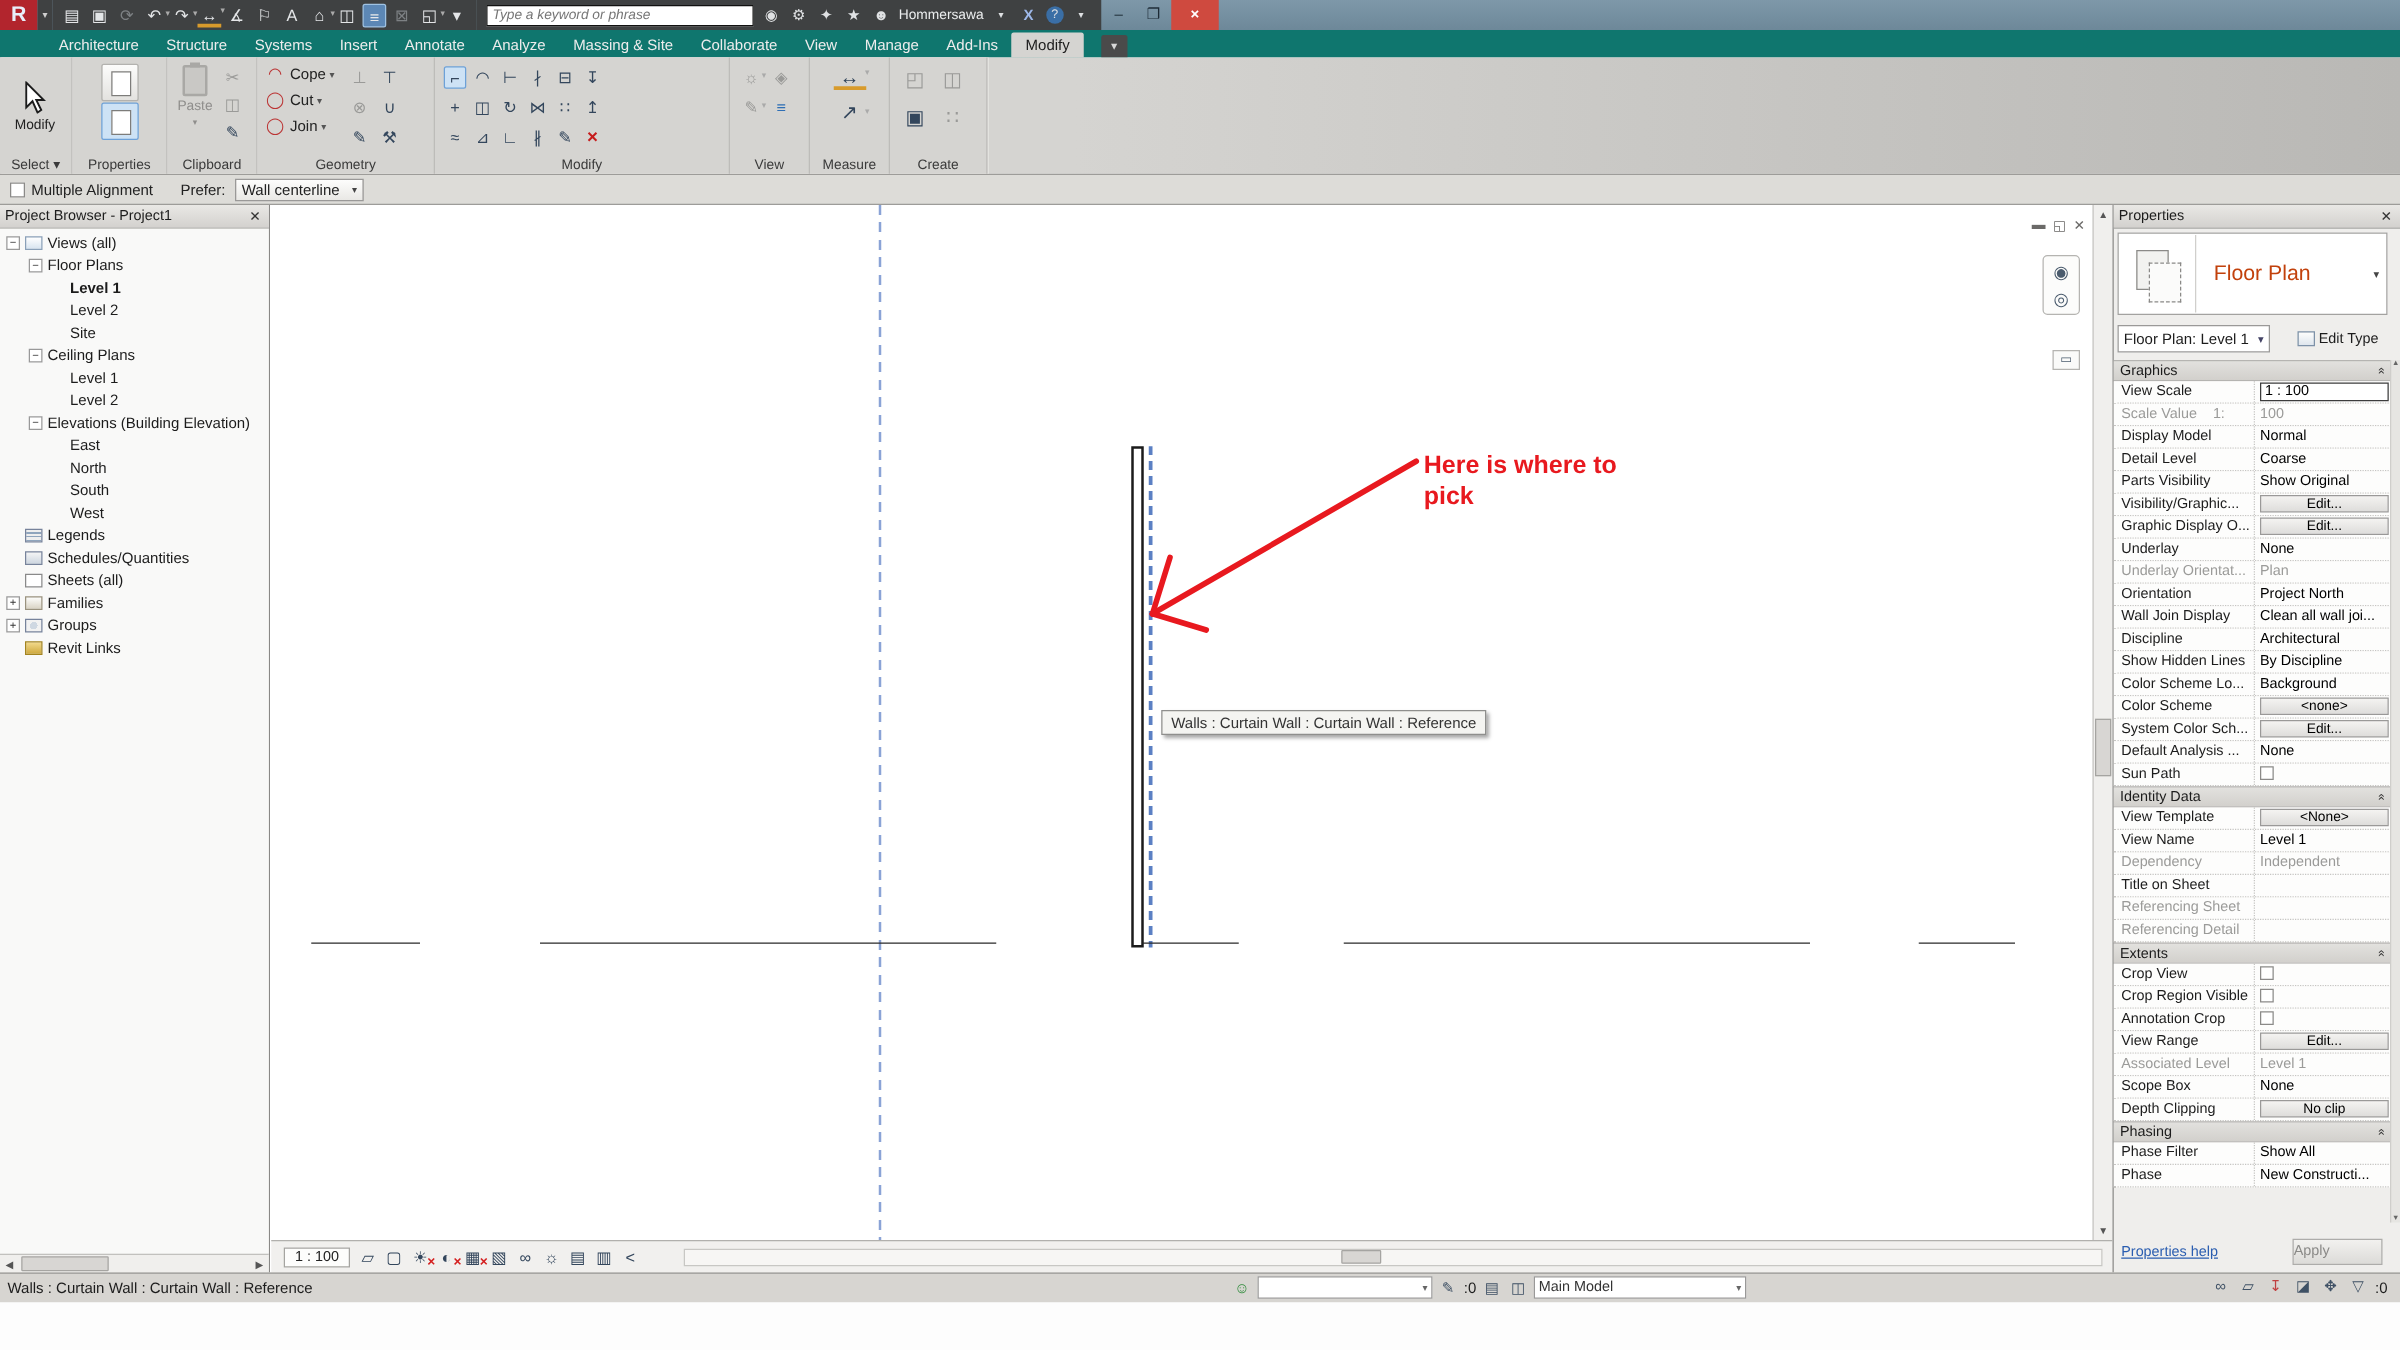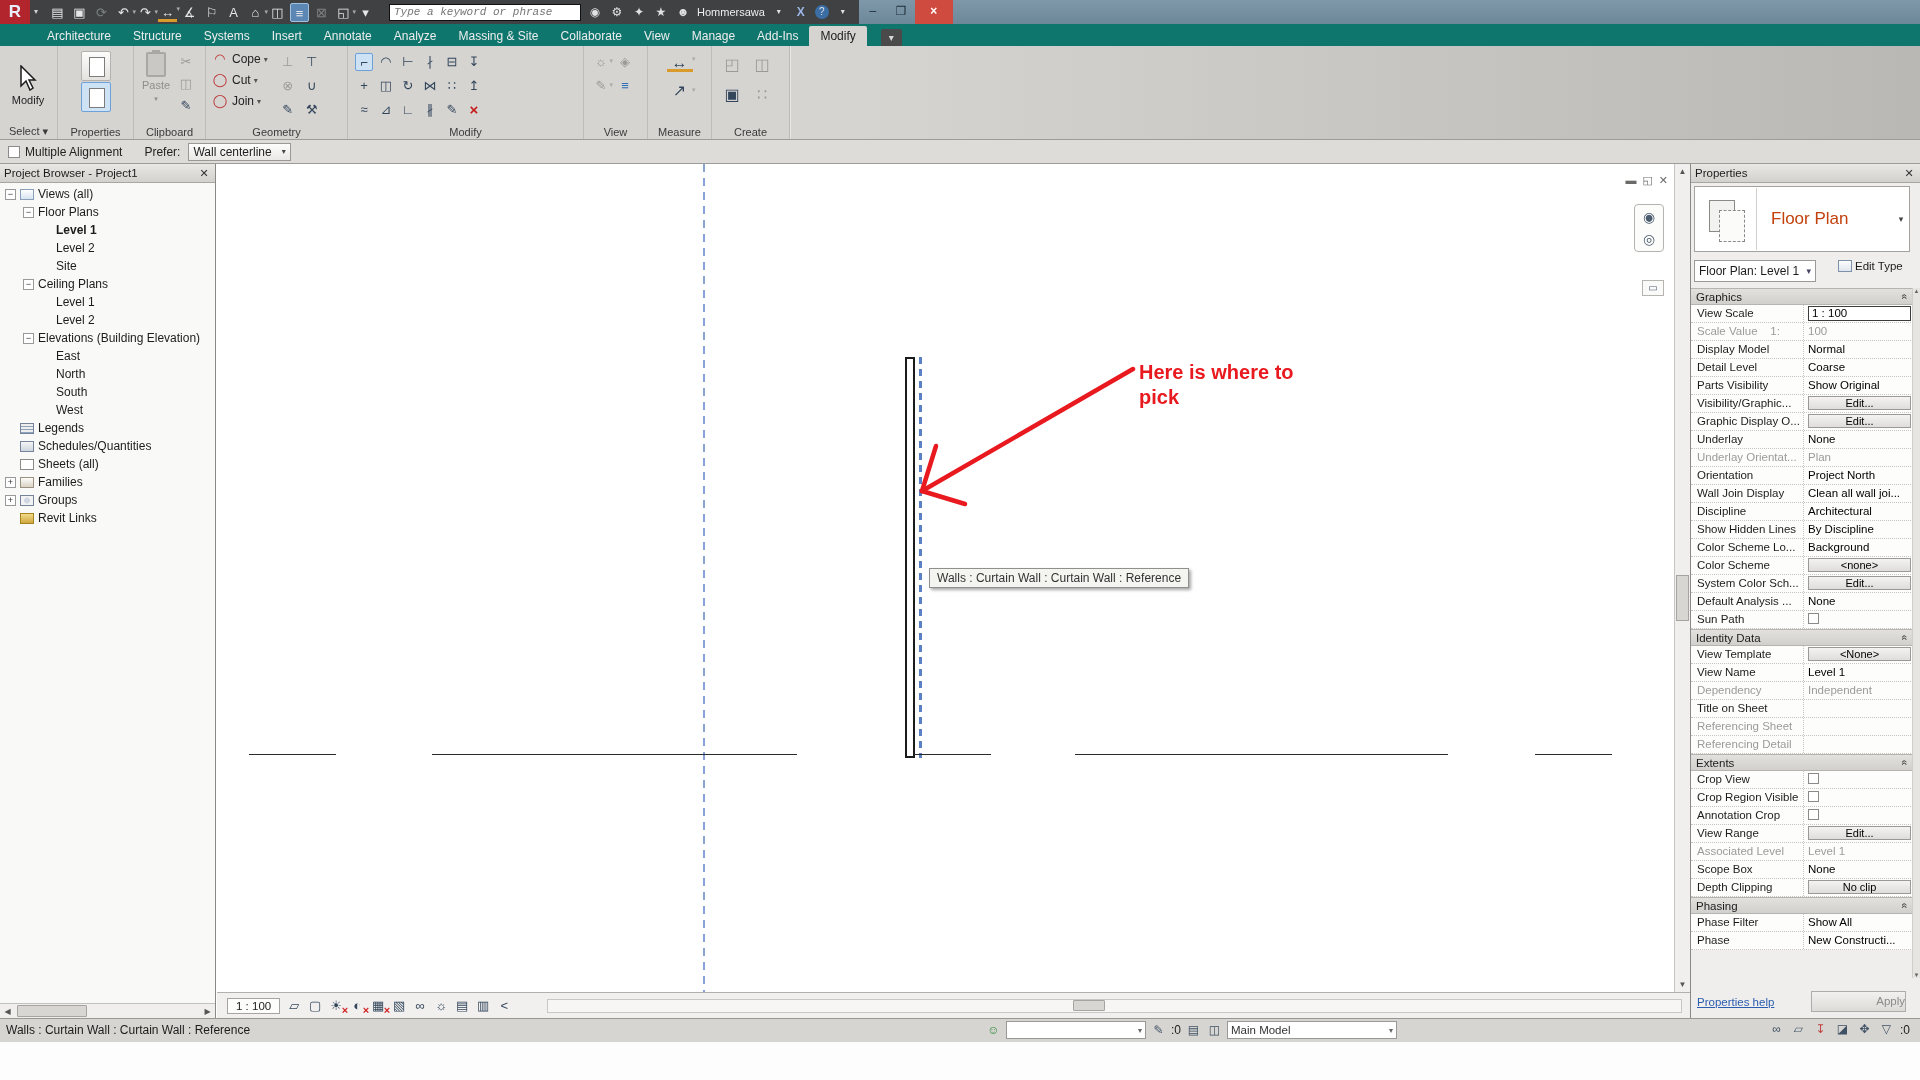--- a/index.html
+++ b/index.html
@@ -11,21 +11,21 @@
   .logo{width:30px;background:#b2252d;color:#e8eefa;font-weight:bold;font-size:17px;text-align:center;line-height:24px}
   .logo-dd{width:12px;background:#3f4142;color:#cfcfcf;font-size:8px;line-height:24px;text-align:center}
   #qat{display:flex;align-items:center;background:#3f4142;padding:0 6px;gap:3px}
   #qat .ic{color:#e4e6e8;width:19px;height:19px;line-height:19px;font-size:13px;text-align:center;position:relative;display:inline-block}
   #qat .ic.dim{color:#7d8184}
   #qat .ic.active{background:#5c87b5;border:1px solid #9fc2e2;border-radius:2px}
   .hasdd::after{content:"▾";font-size:7px;color:#aaa;position:absolute;right:-3px;bottom:1px}
   .rule{border-bottom:3px solid #d89b2c}
   #title-text{flex:1;display:flex;justify-content:center;align-items:center;gap:26px;color:#0f1b24;font-size:13px;white-space:nowrap}
   #search-cluster{display:flex;align-items:center;background:#3f4142;padding:0 8px;gap:6px;color:#d7d9db}
-  #search-cluster input{width:192px;height:17px;border:1px solid #111;font-size:11px;font-style:italic;padding:0 4px;font-family:Liberation Mono, monospace}
+  #search-cluster input{width:214px;height:17px;border:1px solid #111;font-size:11px;font-style:italic;padding:0 4px;font-family:Liberation Sans, sans-serif}
   .mini-ic{width:16px;height:18px;line-height:18px;text-align:center;font-size:12px;color:#dfe1e3;display:inline-block}
   .user-name{font-size:11px;color:#eceeef}
   #win-btns{display:flex;align-items:stretch}
   .winbtn{width:28px;text-align:center;line-height:22px;color:#1d2b36;font-size:12px}
   .winbtn.close{background:#cf4a3f;color:#fff;width:38px;font-weight:bold}
 
   
   #tabbar{position:absolute;left:0;top:24px;width:1920px;height:22px;background:#0f766e;display:flex;align-items:flex-end;padding-left:36px}
   .tab{padding:3px 11px;color:#ededed;font-size:12px;white-space:nowrap}
   .tab.active{background:#d5d4d1;color:#1c1c1c;border-radius:2px 2px 0 0}
@@ -113,39 +113,39 @@
   #props{position:absolute;left:1690px;top:0;width:230px;height:854px;background:#efeeec;border-left:1px solid #8a8987}
   #type-selector{position:absolute;left:3px;top:22px;width:216px;height:66px;background:#fff;border:1px solid #a3a2a0;display:flex;align-items:center}
   #type-thumb{width:62px;height:62px;border-right:1px solid #d0cfcc;position:relative;flex:none}
   #type-thumb::before{content:"";position:absolute;left:14px;top:12px;width:24px;height:30px;border:1px solid #8b8a88;background:#f2f2f0}
   #type-thumb::after{content:"";position:absolute;left:24px;top:22px;width:24px;height:30px;border:1px dashed #8b8a88;background:#fbfbfa}
   #type-name{flex:1;font-size:17px;color:#c2410c;padding-left:14px}
   #type-dd{width:16px;text-align:center;color:#444;font-size:9px}
   #inst-row{position:absolute;left:3px;top:96px;width:216px;height:22px;display:flex;gap:20px}
   #inst-combo{flex:1;border:1px solid #9a9998;background:#fff;font-size:12px;display:flex;align-items:center;padding:0 4px;color:#1c1c1c}
   #inst-combo .dd{margin-left:auto;font-size:9px;color:#446}
-  #edit-type{width:74px;display:flex;gap:3px;font-size:11.5px;color:#1c1c1c;padding:0 2px}
+  #edit-type{width:74px;display:flex;align-items:center;gap:3px;font-size:11.5px;color:#1c1c1c;padding:0 2px}
   .et-ic{width:14px;height:12px;background:linear-gradient(#fdfdfc,#dfe6ee);border:1px solid #7d91a8;flex:none}
   #ptable{position:absolute;left:0;top:124px;width:222px}
   .psection{height:17px;background:linear-gradient(#e2e1de,#d2d0cc);border-top:1px solid #b5b4b1;border-bottom:1px solid #b5b4b1;display:flex;align-items:center;padding:0 5px;font-size:11.5px;color:#1c1c1c}
   .chev{margin-left:auto;display:inline-block;transform:rotate(90deg);font-size:10px;color:#333}
   .chev::before{content:"«"}
   .prow{height:18px;display:flex;background:#fdfdfc;border-bottom:1px dotted #c6c5c2;font-size:11.5px}
   .plabel{width:112px;padding:2px 0 0 6px;color:#1c1c1c;white-space:nowrap;overflow:hidden}
   .pval{flex:1;border-left:1px dotted #c6c5c2;position:relative;padding:2px 2px 0 4px;white-space:nowrap;overflow:hidden}
   .lgray .plabel{color:#9b9b99}
   .vgray .v-text{color:#9b9b99}
   .v-input,.v-btn,.v-check{display:none}
   .t-input .v-input{display:block;border:1px solid #3c3c3c;background:#fff;height:15px;line-height:13px;padding:0 3px;margin-top:-1px}
   .t-btn .v-btn{display:block;border:1px solid #9a9998;background:linear-gradient(#f4f3f1,#dedddb);height:14px;line-height:13px;text-align:center;font-size:11px;margin-top:-1px}
   .t-check .v-check{display:inline-block;width:11px;height:11px;border:1px solid #8b8a88;background:#fff;margin-top:0}
   #props-mini-scroll{position:absolute;right:0;top:124px;bottom:40px;width:8px;background:#e6e5e2;border-left:1px solid #cfcecb;font-size:6px;color:#666;text-align:center}
   #props-mini-scroll .dn{position:absolute;bottom:0;left:0;right:0}
   #props-help{position:absolute;left:6px;bottom:10px;color:#2a5db0;text-decoration:underline;font-size:11.5px}
-  #apply-btn{position:absolute;right:14px;bottom:6px;width:95px;height:21px;border:1px solid #adacaa;background:linear-gradient(#f2f1ef,#dcdbd8);color:#8b8a88;font-size:11.5px;text-align:right;line-height:19px}
+  #apply-btn{position:absolute;right:14px;bottom:6px;width:72px;height:21px;border:1px solid #adacaa;background:linear-gradient(#f2f1ef,#dcdbd8);color:#8b8a88;font-size:11.5px;text-align:left;line-height:19px}
 
   
   #statusbar{position:absolute;left:0;top:1018px;width:1920px;height:24px;background:#d7d5d1;border-top:1px solid #989794;font-size:12px;color:#1c1c1c}
   #sel-text{position:absolute;left:6px;top:4px}
   #ws-cluster{position:absolute;left:985px;top:2px;display:flex;align-items:center;gap:4px}
   .combo{height:18px;border:1px solid #9a9998;background:#fff;display:inline-flex;align-items:center;padding:0 3px;font-size:11.5px;color:#333}
   .combo .dd{margin-left:auto;font-size:8px;color:#666}
   .sic{width:17px;height:17px;line-height:17px;text-align:center;font-size:12px;color:#3f5165;display:inline-block;position:relative}
   .sic.green{color:#2e8b3a}
   .sic.red{color:#c04040}

